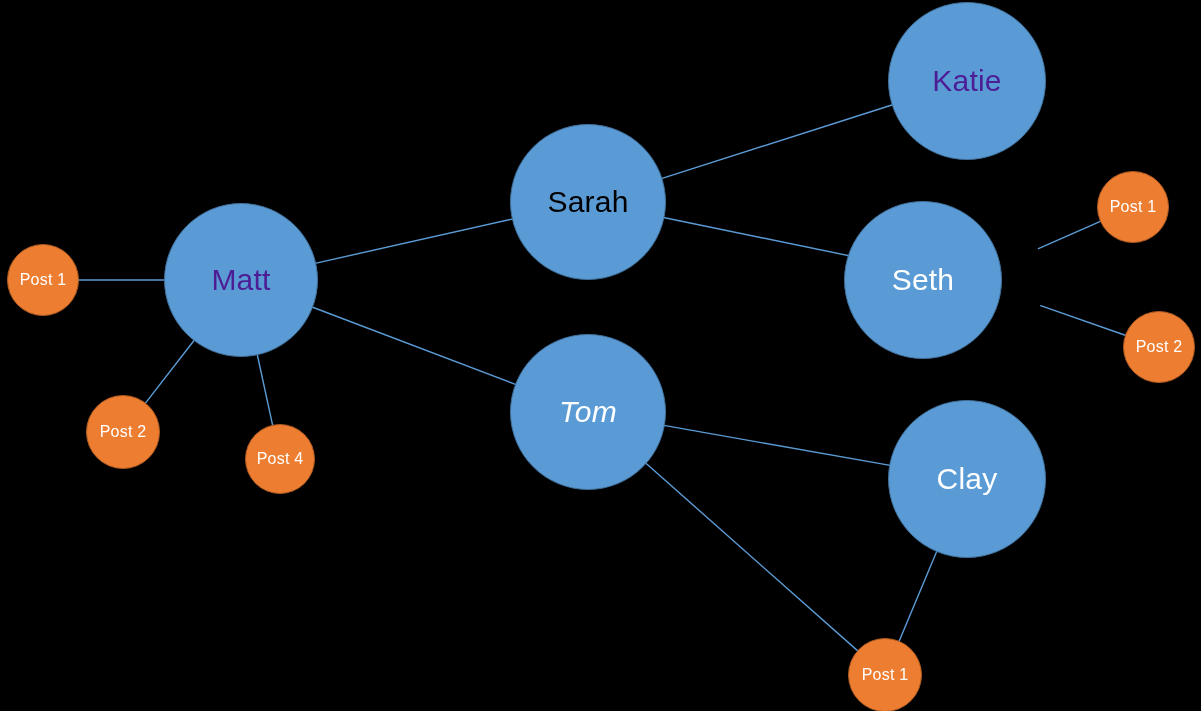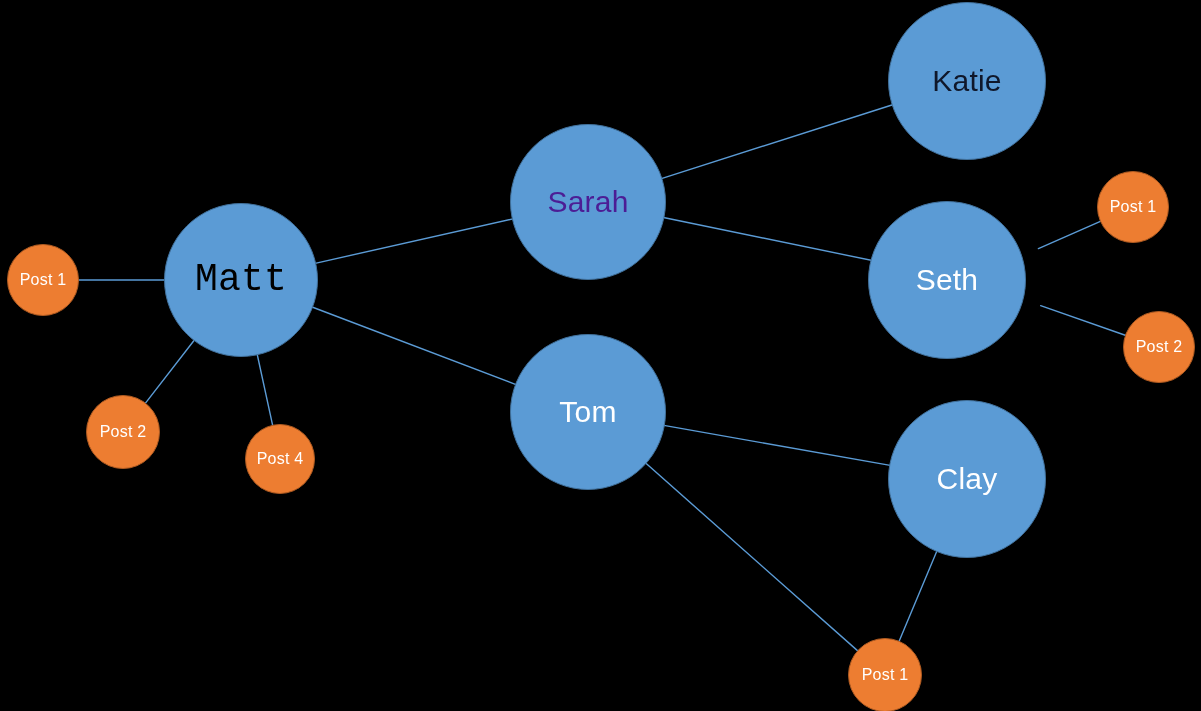--- a/index.html
+++ b/index.html
@@ -62,33 +62,33 @@
       <line x1="312.03403135285566" y1="307.02159117745515" x2="516.03131033987" y2="384.6228615702099" stroke="#5B9BD5" stroke-width="1.4" stroke-linecap="round"></line>
       <line x1="661.3523734037906" y1="178.58143223783995" x2="892.6949983701862" y2="104.72270500582445" stroke="#5B9BD5" stroke-width="1.4" stroke-linecap="round"></line>
       <line x1="663.4193481130314" y1="217.5216600338165" x2="890.6011798335526" y2="264.2767599657443" stroke="#5B9BD5" stroke-width="1.4" stroke-linecap="round"></line>
       <line x1="1038.4009134141095" y1="248.6008031371687" x2="1100.9611285962328" y2="221.0893832076807" stroke="#5B9BD5" stroke-width="1.4" stroke-linecap="round"></line>
       <line x1="1040.644839613923" y1="305.69898049027523" x2="1125.954238634778" y2="335.46840619026113" stroke="#5B9BD5" stroke-width="1.4" stroke-linecap="round"></line>
       <line x1="663.8243024566879" y1="425.40429621265986" x2="890.190966342576" y2="465.4216220183446" stroke="#5B9BD5" stroke-width="1.4" stroke-linecap="round"></line>
       <line x1="645.6467945752862" y1="463.0474982266002" x2="858.0482518868791" y2="651.1336371927583" stroke="#5B9BD5" stroke-width="1.4" stroke-linecap="round"></line>
       <line x1="936.8957593031998" y1="550.9564777630834" x2="898.8942649369847" y2="641.7893179555" stroke="#5B9BD5" stroke-width="1.4" stroke-linecap="round"></line>
     </svg>
   <div id="node-layer">
-      <div class="node person" style="left: 164px; top: 203px; width: 154px; height: 154px; font-size: 38px; background: rgb(91, 155, 213); border-color: rgb(65, 113, 156); color: #000000; font-family: Liberation Mono, monospace;">
+      <div class="node person" style="left: 164px; top: 203px; width: 154px; height: 154px; font-size: 30px; background: rgb(91, 155, 213); border-color: rgb(65, 113, 156); color: #4c1d95;">
         <span class="node-label">Matt</span>
       </div>
-      <div class="node person" style="left: 510px; top: 124px; width: 156px; height: 156px; font-size: 30px; background: rgb(91, 155, 213); border-color: rgb(65, 113, 156); color: #4c1d95;">
+      <div class="node person" style="left: 510px; top: 124px; width: 156px; height: 156px; font-size: 30px; background: rgb(91, 155, 213); border-color: rgb(65, 113, 156); color: #000000;">
         <span class="node-label">Sarah</span>
       </div>
-      <div class="node person" style="left: 510px; top: 334px; width: 156px; height: 156px; font-size: 30px; background: rgb(91, 155, 213); border-color: rgb(65, 113, 156); color: rgb(255, 255, 255);">
+      <div class="node person" style="left: 510px; top: 334px; width: 156px; height: 156px; font-size: 30px; background: rgb(91, 155, 213); border-color: rgb(65, 113, 156); color: rgb(255, 255, 255); font-style: italic;">
         <span class="node-label">Tom</span>
       </div>
-      <div class="node person" style="left: 888px; top: 2px; width: 158px; height: 158px; font-size: 30px; background: rgb(91, 155, 213); border-color: rgb(65, 113, 156); color: #0f172a;">
+      <div class="node person" style="left: 888px; top: 2px; width: 158px; height: 158px; font-size: 30px; background: rgb(91, 155, 213); border-color: rgb(65, 113, 156); color: #4c1d95;">
         <span class="node-label">Katie</span>
       </div>
-      <div class="node person" style="left: 868px; top: 201px; width: 158px; height: 158px; font-size: 30px; background: rgb(91, 155, 213); border-color: rgb(65, 113, 156); color: rgb(255, 255, 255);">
+      <div class="node person" style="left: 844px; top: 201px; width: 158px; height: 158px; font-size: 30px; background: rgb(91, 155, 213); border-color: rgb(65, 113, 156); color: rgb(255, 255, 255);">
         <span class="node-label">Seth</span>
       </div>
       <div class="node person" style="left: 888px; top: 400px; width: 158px; height: 158px; font-size: 30px; background: rgb(91, 155, 213); border-color: rgb(65, 113, 156); color: rgb(255, 255, 255);">
         <span class="node-label">Clay</span>
       </div>
       <div class="node post" style="left: 7px; top: 244px; width: 72px; height: 72px; font-size: 16px; background: rgb(237, 125, 49); border-color: rgb(174, 90, 33); color: rgb(255, 255, 255);">
         <span class="node-label">Post 1</span>
       </div>
       <div class="node post" style="left: 86px; top: 395px; width: 74px; height: 74px; font-size: 16px; background: rgb(237, 125, 49); border-color: rgb(174, 90, 33); color: rgb(255, 255, 255);">
         <span class="node-label">Post 2</span>

